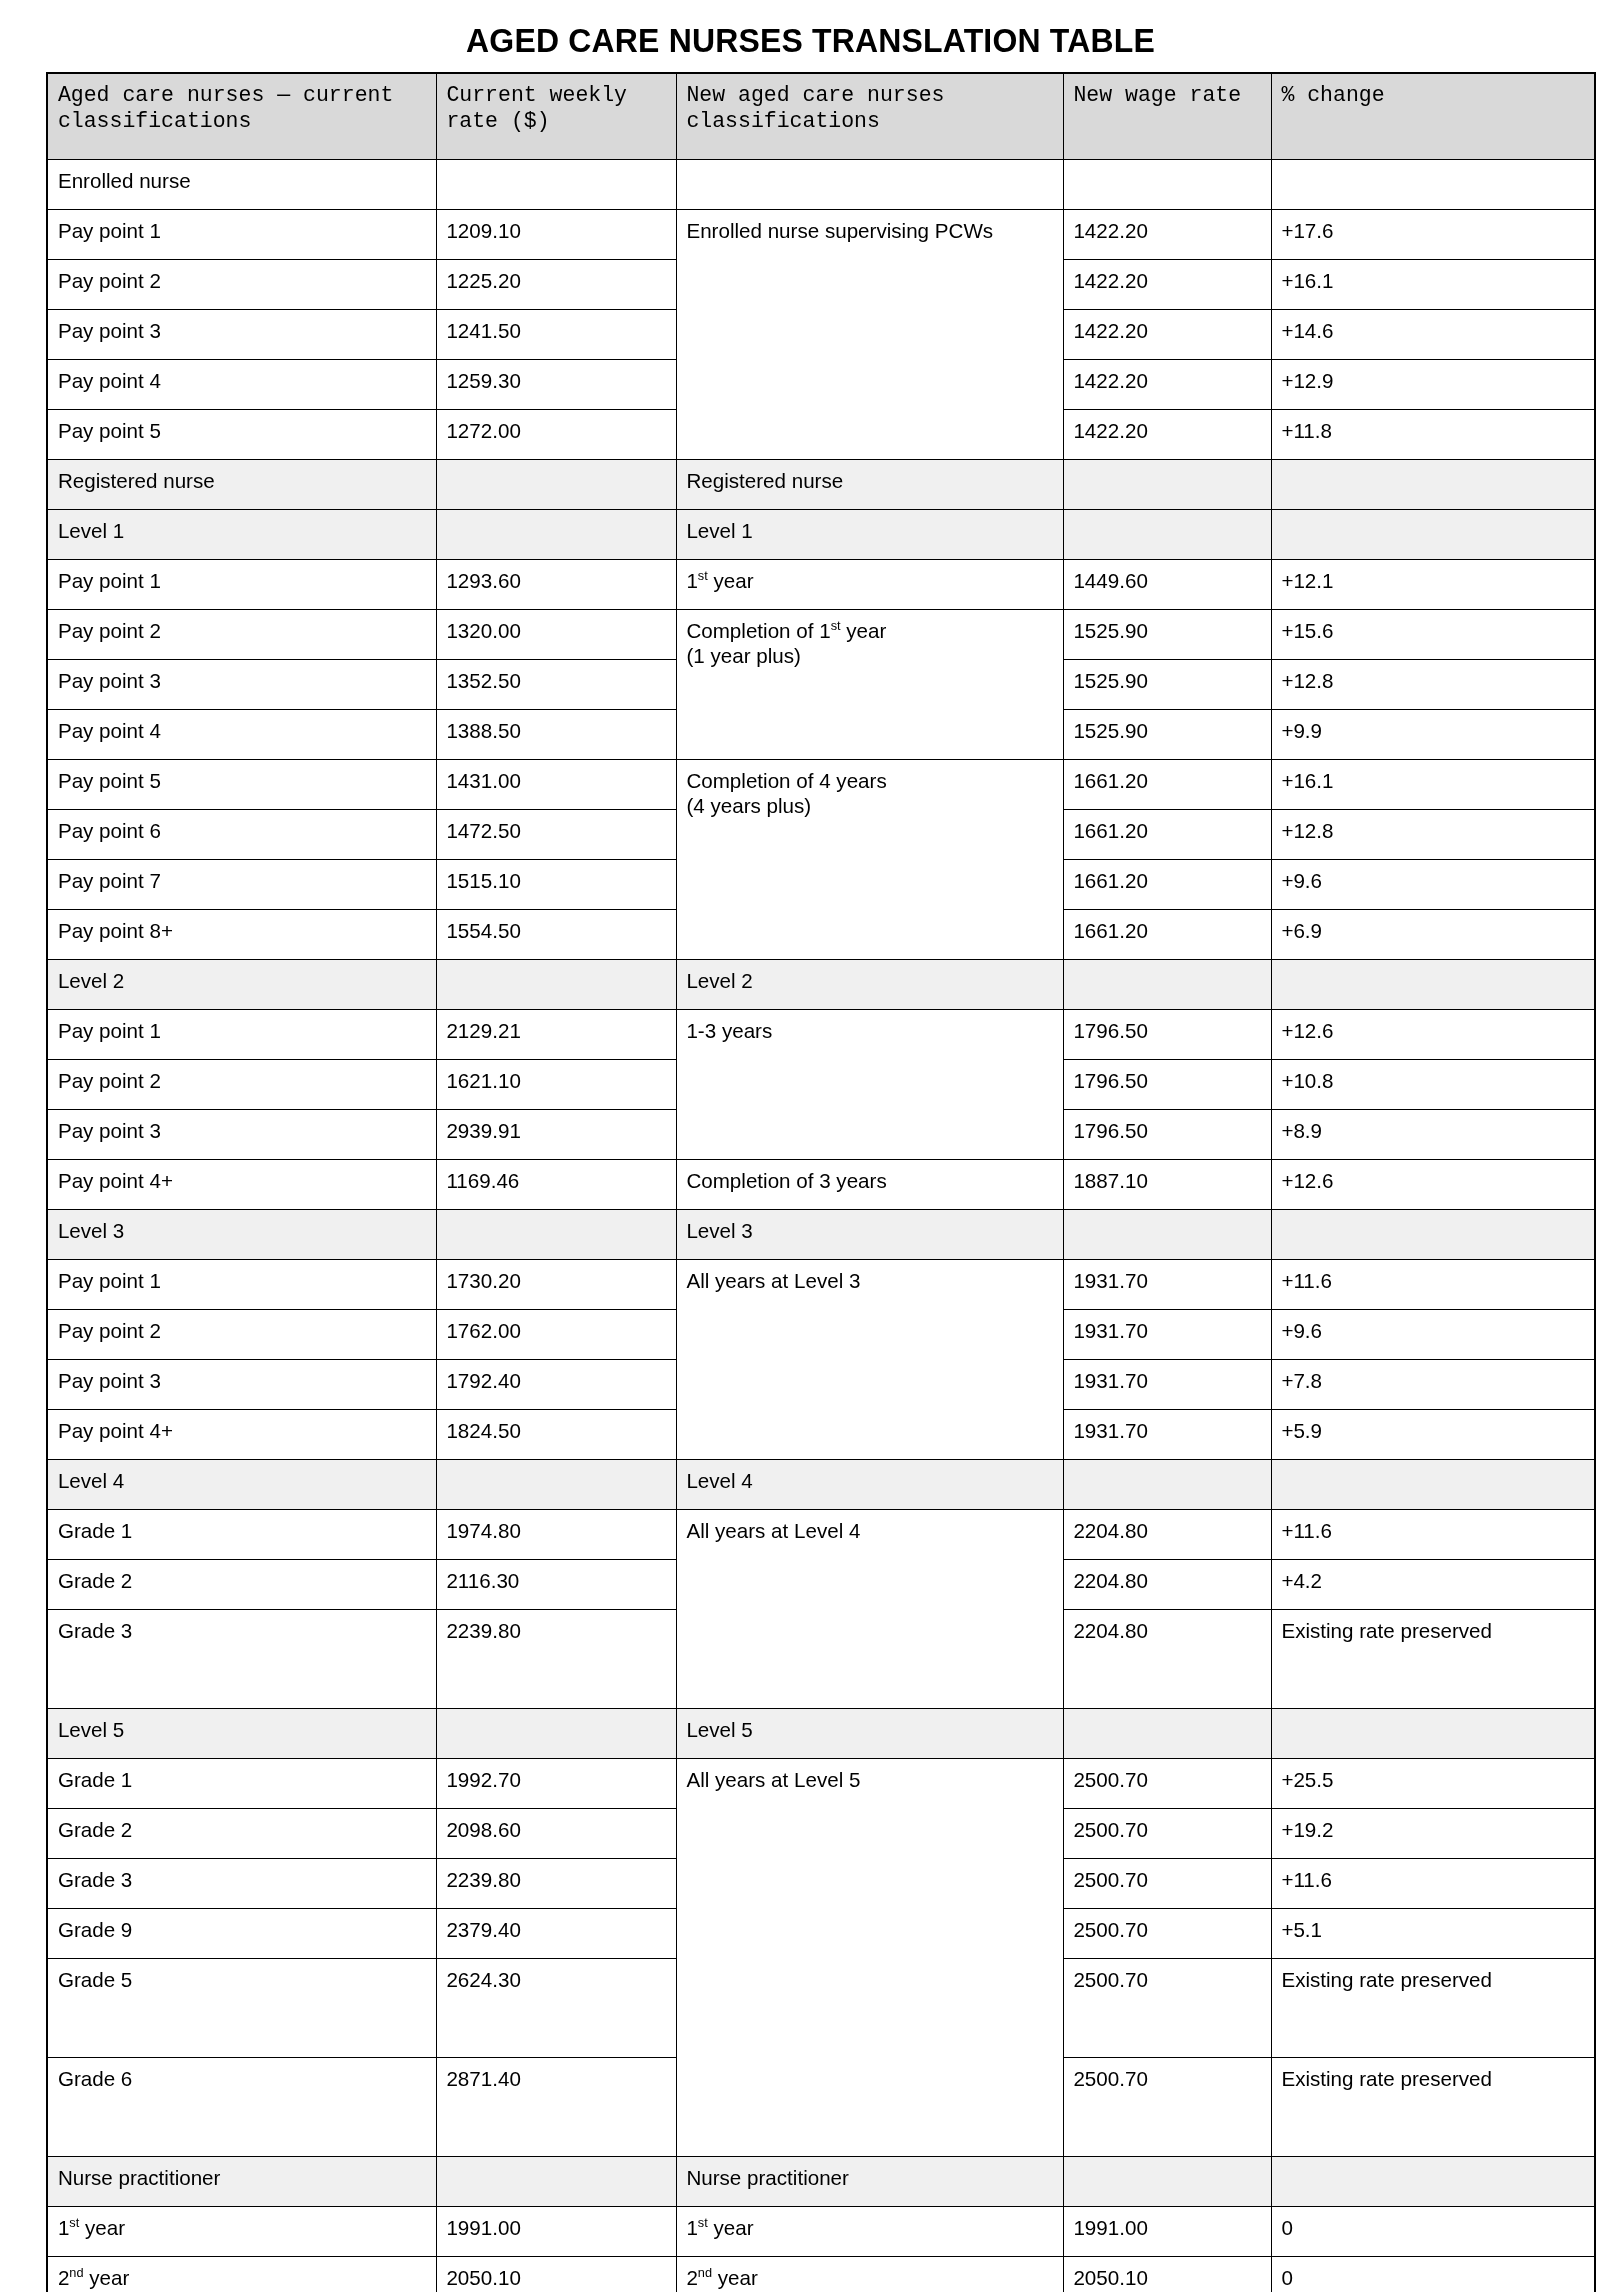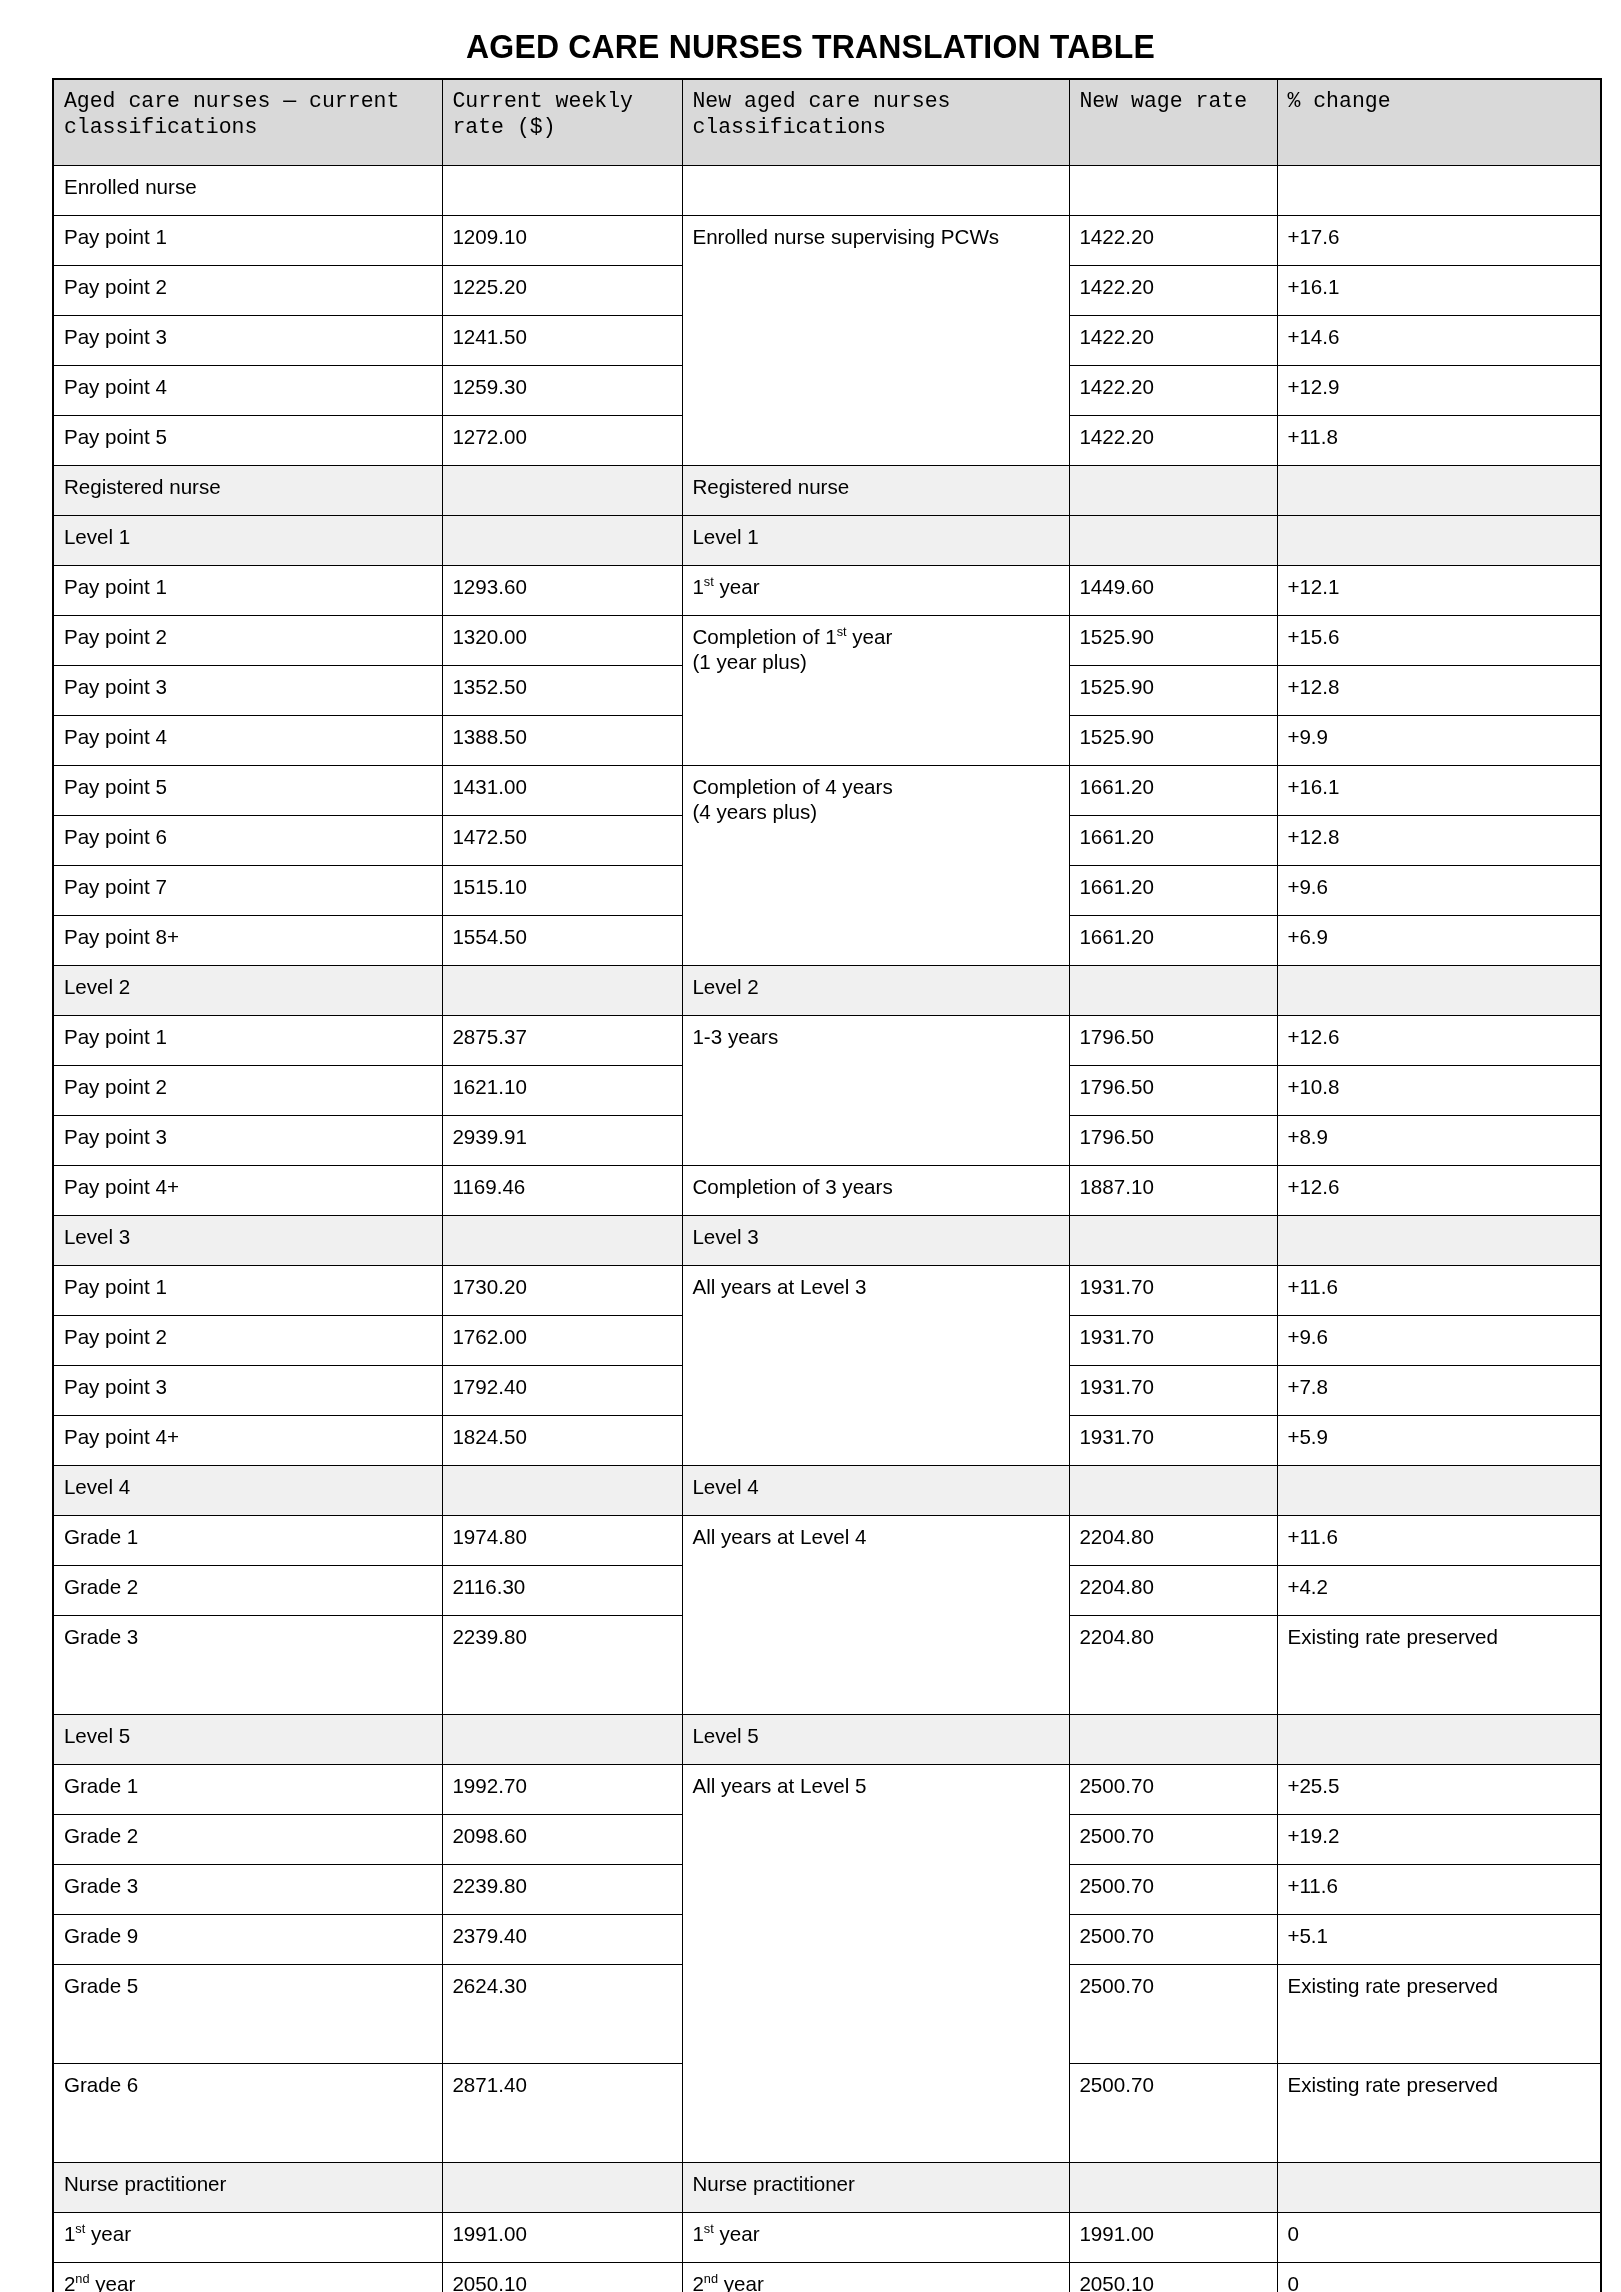--- a/index.html
+++ b/index.html
@@ -12,21 +12,21 @@
     height: 2293px;
     font-family: "Liberation Sans", sans-serif;
     color: #000000;
     overflow: hidden;
   }
   .page {
     width: 1621px;
     height: 2003px;
     position: relative;
     box-sizing: border-box;
-    padding: 13px;
+    padding: 7px;
   }
   .title {
     text-align: center;
     font-weight: bold;
     font-size: 34px;
     letter-spacing: 0.2px;
     line-height: 1;
     padding-top: 16px;
     padding-bottom: 15px;
     font-stretch: condensed;
@@ -220,21 +220,21 @@
 
       <tr class="sec">
         <td>Level 2</td>
         <td></td>
         <td>Level 2</td>
         <td></td>
         <td></td>
       </tr>
       <tr>
         <td>Pay point 1</td>
-        <td>2875.37</td>
+        <td>2129.21</td>
         <td class="merged" rowspan="3">1-3 years</td>
         <td>1796.50</td>
         <td>+12.6</td>
       </tr>
       <tr>
         <td>Pay point 2</td>
         <td>1621.10</td>
         <td>1796.50</td>
         <td>+10.8</td>
       </tr>

